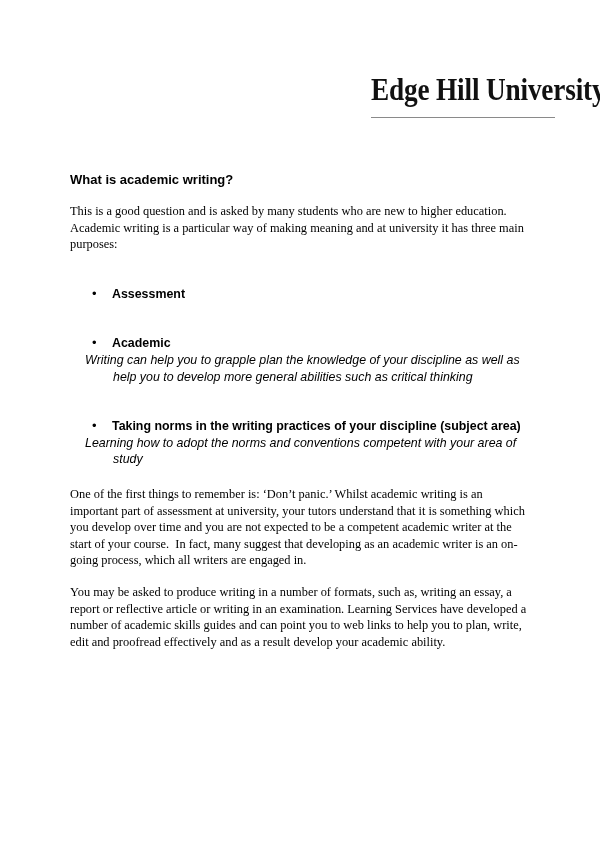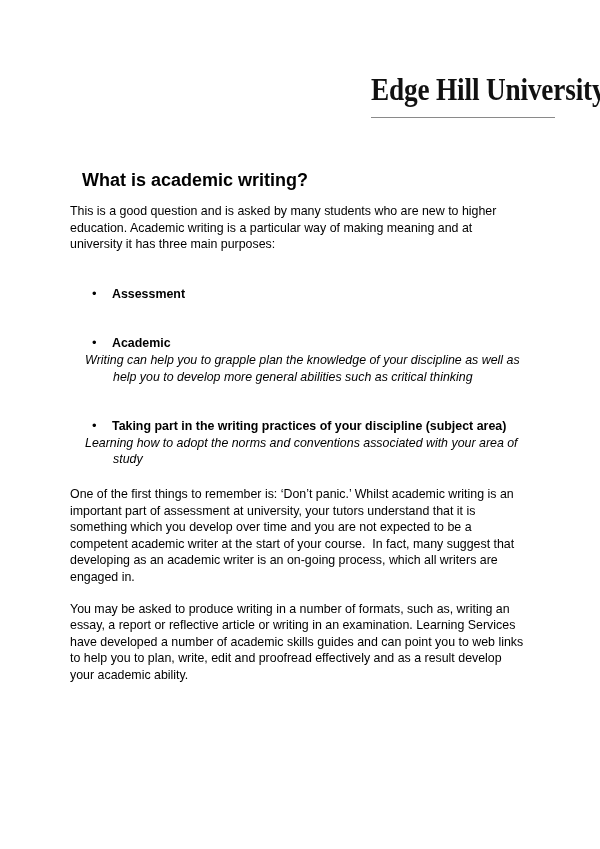--- a/index.html
+++ b/index.html
@@ -54,32 +54,33 @@
 
   
   .content {
     position: absolute;
     left: 70px;
     top: 172px;
     width: 457px;
   }
 
   .doc-heading {
-    font-size: 18px;
+    font-size: 13px;
     line-height: 16px;
     font-weight: 700;
-    margin: 0 0 15px 12px;
+    margin: 0 0 15px 0;
   }
 
   p.body-para {
     font-size: 12.4px;
     line-height: 16.6px;
     margin: 0 0 15px 0;
     text-align: left;
     white-space: pre-wrap;
+    font-family: Liberation Serif, serif;
   }
 
   
   .bullet-list {
     margin: 0 0 13px 0;
     padding: 0;
     list-style: none;
   }
   .bullet-item {
     position: relative;
@@ -142,22 +143,22 @@
       </li>
 
       <li class="bullet-item">
         <span class="bullet-marker">•</span>
         <span class="bullet-label">Academic</span>
         <span class="bullet-desc">Writing can help you to grapple plan the knowledge of your discipline as well as help you to develop more general abilities such as critical thinking</span>
       </li>
 
       <li class="bullet-item">
         <span class="bullet-marker">•</span>
-        <span class="bullet-label">Taking part in the writing practices of your discipline (subject area)</span>
-        <span class="bullet-desc">Learning how to adopt the norms and conventions associated with your area of study</span>
+        <span class="bullet-label">Taking norms in the writing practices of your discipline (subject area)</span>
+        <span class="bullet-desc">Learning how to adopt the norms and conventions competent with your area of study</span>
       </li>
 
     </ul>
 
     <div class="spacer-block"></div>
 
     <p class="body-para">One of the first things to remember is: ‘Don’t panic.’ Whilst academic writing is an important part of assessment at university, your tutors understand that it is something which you develop over time and you are not expected to be a competent academic writer at the start of your course.  In fact, many suggest that developing as an academic writer is an on-going process, which all writers are engaged in.</p>
 
     <p class="body-para">You may be asked to produce writing in a number of formats, such as, writing an essay, a report or reflective article or writing in an examination. Learning Services have developed a number of academic skills guides and can point you to web links to help you to plan, write, edit and proofread effectively and as a result develop your academic ability.</p>
 

